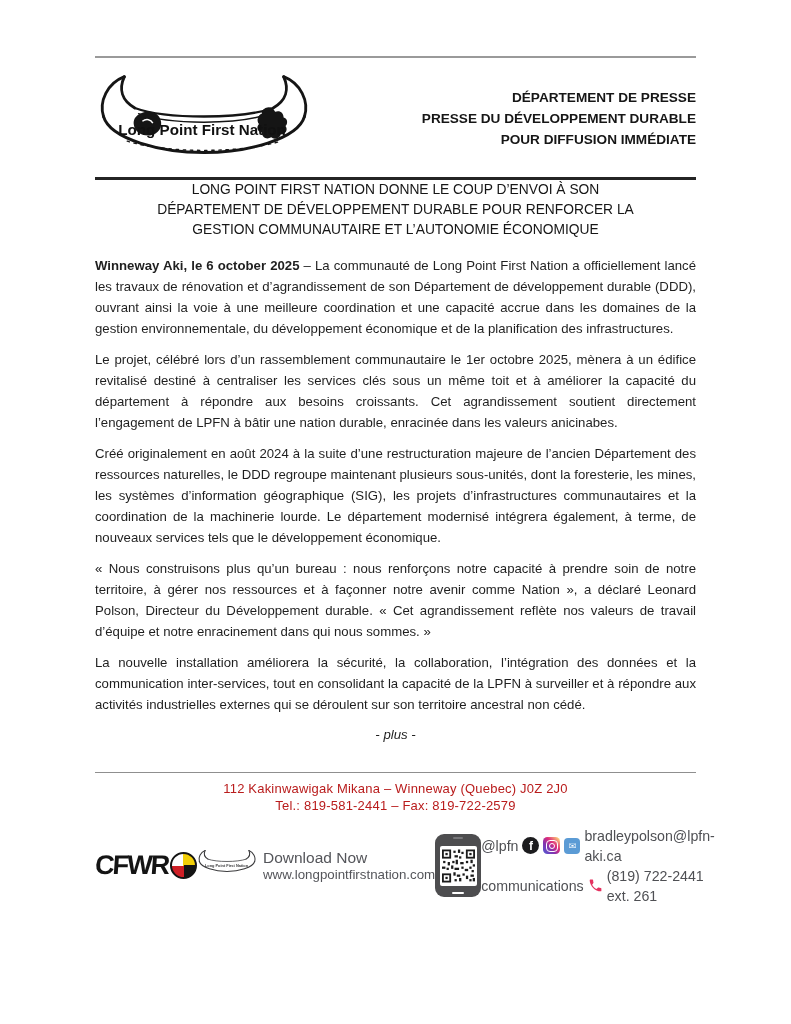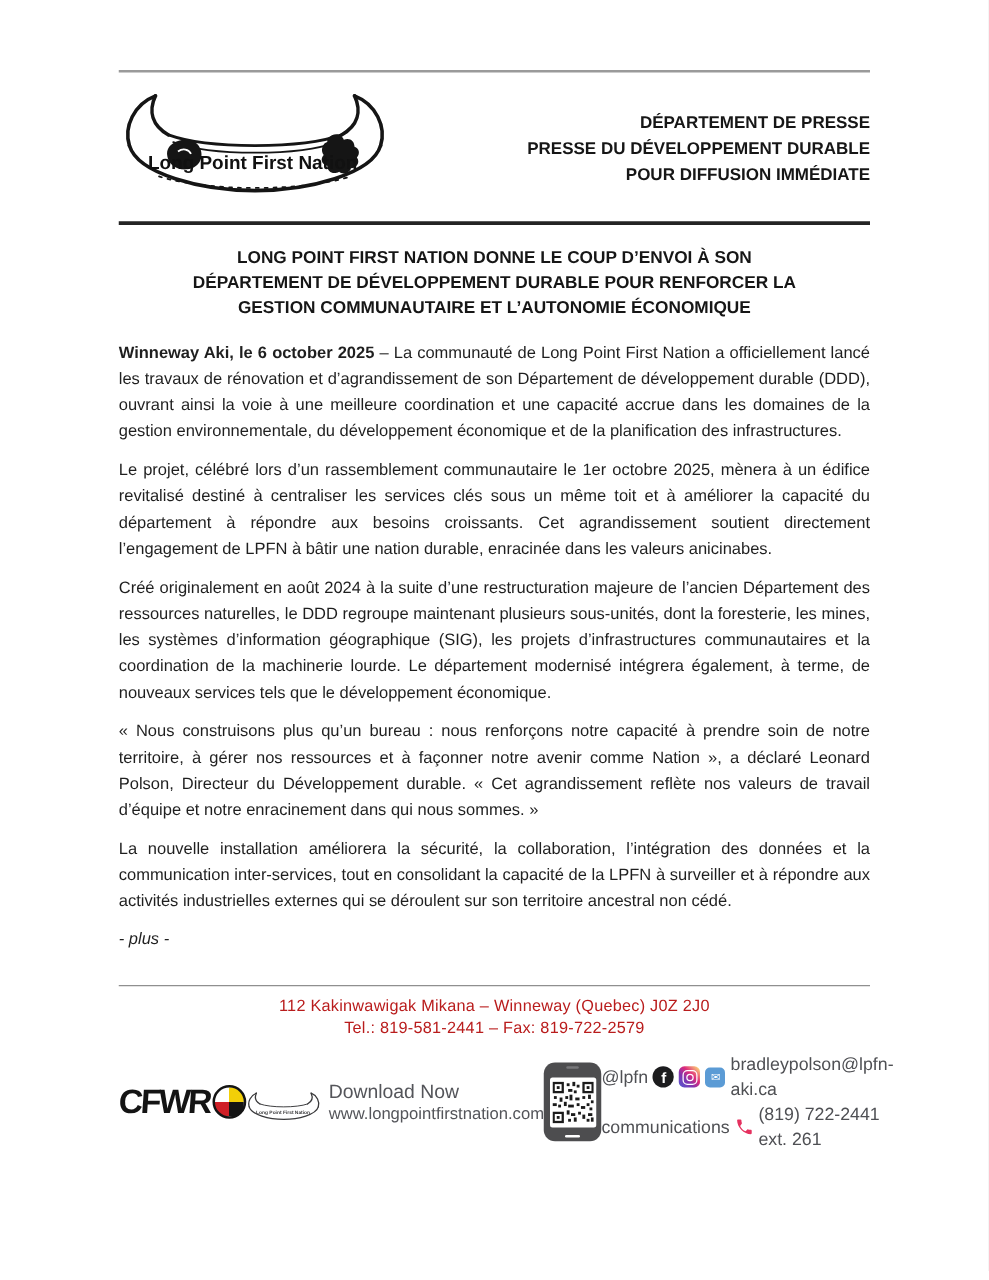--- a/index.html
+++ b/index.html
@@ -13,38 +13,38 @@
 
   .top-rule { margin-top:56px; border-top:2px solid #9a9a9a; }
   .black-rule { margin-top:11px; border-top:3px solid #242424; }
   .footer-rule { margin-top:30px; border-top:1.5px solid #8f8f8f; }
 
   .header-row { margin-top:13px; display:flex; justify-content:space-between; align-items:center; }
   .canoe { width:218px; height:auto; }
   .canoe-small { width:60px; height:auto; flex:none; }
   .header-right { text-align:right; font-weight:bold; font-size:13.6px; line-height:21px; color:#161616; }
 
-  .doc-title { margin-top:16px; text-align:center; font-weight:bold; font-size:13.8px; line-height:20px; color:#161616; }
+  .doc-title { text-align:center; font-weight:normal; font-size:13.8px; line-height:20px; color:#161616; }
 
   .body-copy p { margin-top:10px; font-size:13.2px; line-height:21px; text-align:justify; }
   .body-copy p:first-child { margin-top:15px; }
-  .more-marker { margin-top:12px; text-align:left; font-style:italic; font-size:13.2px; }
+  .more-marker { margin-top:12px; text-align:center; font-style:italic; font-size:13.2px; }
 
   .footer-address { margin-top:7px; text-align:center; color:#b91c1c; font-size:13px; line-height:17.5px; letter-spacing:.2px; }
 
   .bottom-bar { margin-top:11px; display:flex; justify-content:space-between; align-items:center; }
 
   .cfwr { display:flex; align-items:center; gap:2px; }
   .cfwr-text { font-weight:900; font-size:27px; letter-spacing:-2px; transform:skewX(-4deg); color:#141414; }
   .wheel {
     width:27px; height:27px; border-radius:50%; border:2.5px solid #141414; flex:none;
     background:conic-gradient(#f2cf08 0 25%, #141414 25% 50%, #cf1f26 50% 75%, #ffffff 75% 100%);
   }
 
-  .download { display:flex; align-items:flex-end; gap:6px; }
+  .download { display:flex; align-items:flex-start; gap:6px; }
   .download-text { color:#54555a; }
   .download-line1 { font-size:15.5px; line-height:18px; }
   .download-line2 { font-size:13.3px; line-height:16px; }
 
   .qrphone { width:46px; height:63px; background:#4d4d4f; border-radius:9px; position:relative;
              display:flex; align-items:center; justify-content:center; flex:none; }
   .qrphone::before { content:""; position:absolute; top:3px; left:50%; transform:translateX(-50%);
                      width:10px; height:2px; background:#77777a; border-radius:2px; }
   .qrphone::after  { content:""; position:absolute; bottom:3px; left:50%; transform:translateX(-50%);
                      width:12px; height:2.5px; background:#ffffff; border-radius:2px; }

